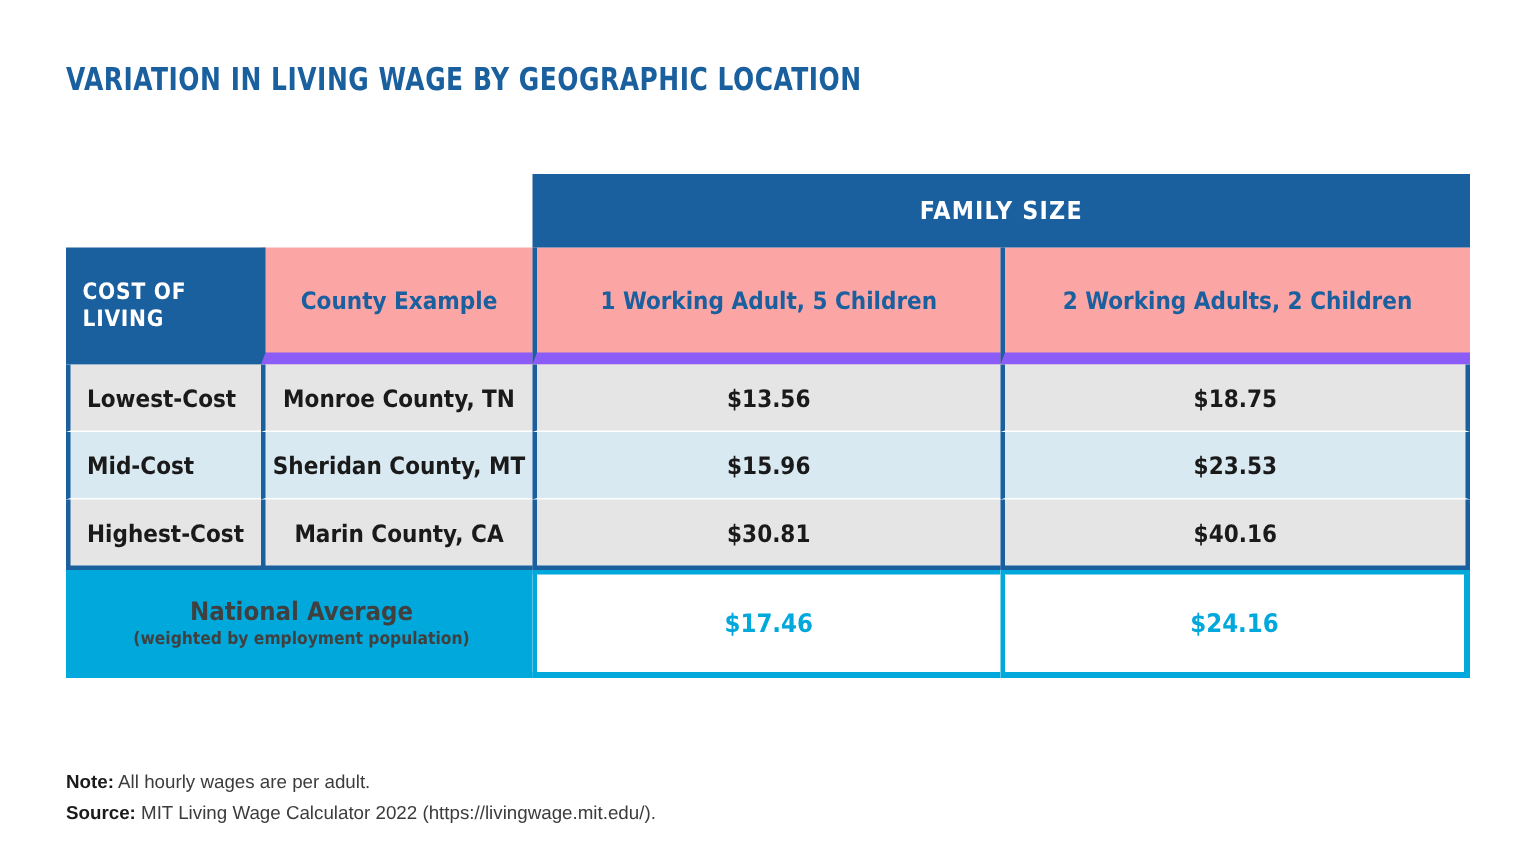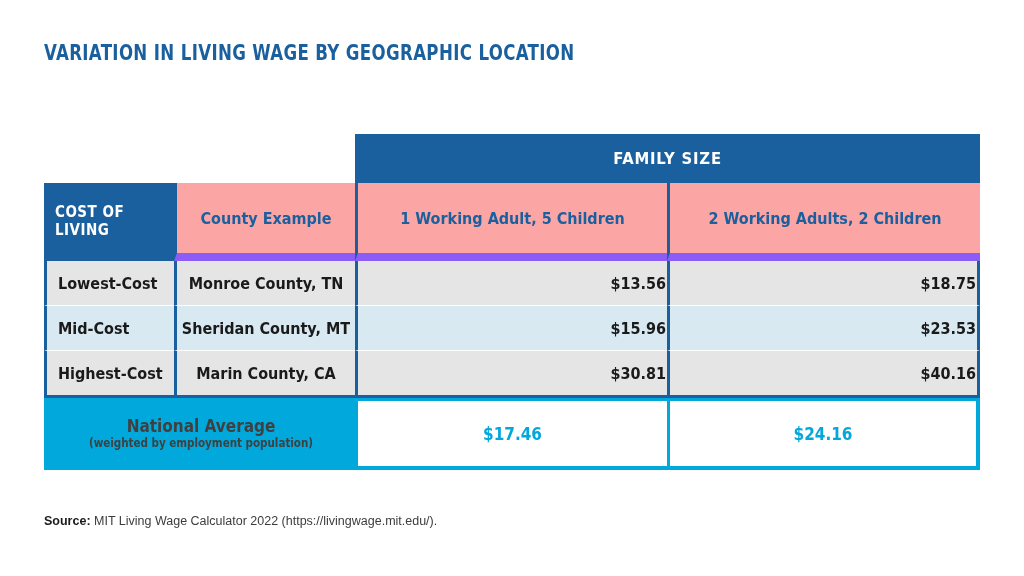--- a/index.html
+++ b/index.html
@@ -28,21 +28,21 @@
     text-transform: uppercase;
     transform: scaleX(0.88);
     transform-origin: left center;
     white-space: nowrap;
   }
 
   
   .table-wrap {
     position: absolute;
     left: 44px;
-    top: 134px;
+    top: 116px;
     width: 936px;
   }
 
   .tbl {
     width: 100%;
     border-collapse: separate;
     border-spacing: 0;
     table-layout: fixed;
   }
 
@@ -113,21 +113,21 @@
   .drow .cell-label {
     text-align: left;
     padding-left: 11px;
     border-left: 3px solid #1a5f9e;
   }
   .drow .cell-county {
     text-align: center;
     border-left: 3px solid #1a5f9e;
   }
   .drow .cell-val {
-    text-align: right;
+    text-align: center;
     border-left: 3px solid #1a5f9e;
   }
   .drow .cell-last {
     border-right: 3px solid #1a5f9e;
   }
   .row-odd td { background: #e5e5e5; }
   .row-even td { background: #d9e9f2; }
 
   .drow.first td { border-top: none; }
   .drow td.sep { border-bottom: 1px solid #ffffff; }
@@ -241,15 +241,18 @@
         </td>
         <td class="nat-val">$17.46</td>
         <td class="nat-val last">$24.16</td>
       </tr>
     </tbody>
   </table>
 </div>
 
 <div class="notes">
   <div>
+    <b>Note:</b><span> All hourly wages are per adult.</span>
+  </div>
+  <div>
     <b>Source:</b><span> MIT Living Wage Calculator 2022 (https://livingwage.mit.edu/).</span>
   </div>
 </div>
 
 </body></html>

